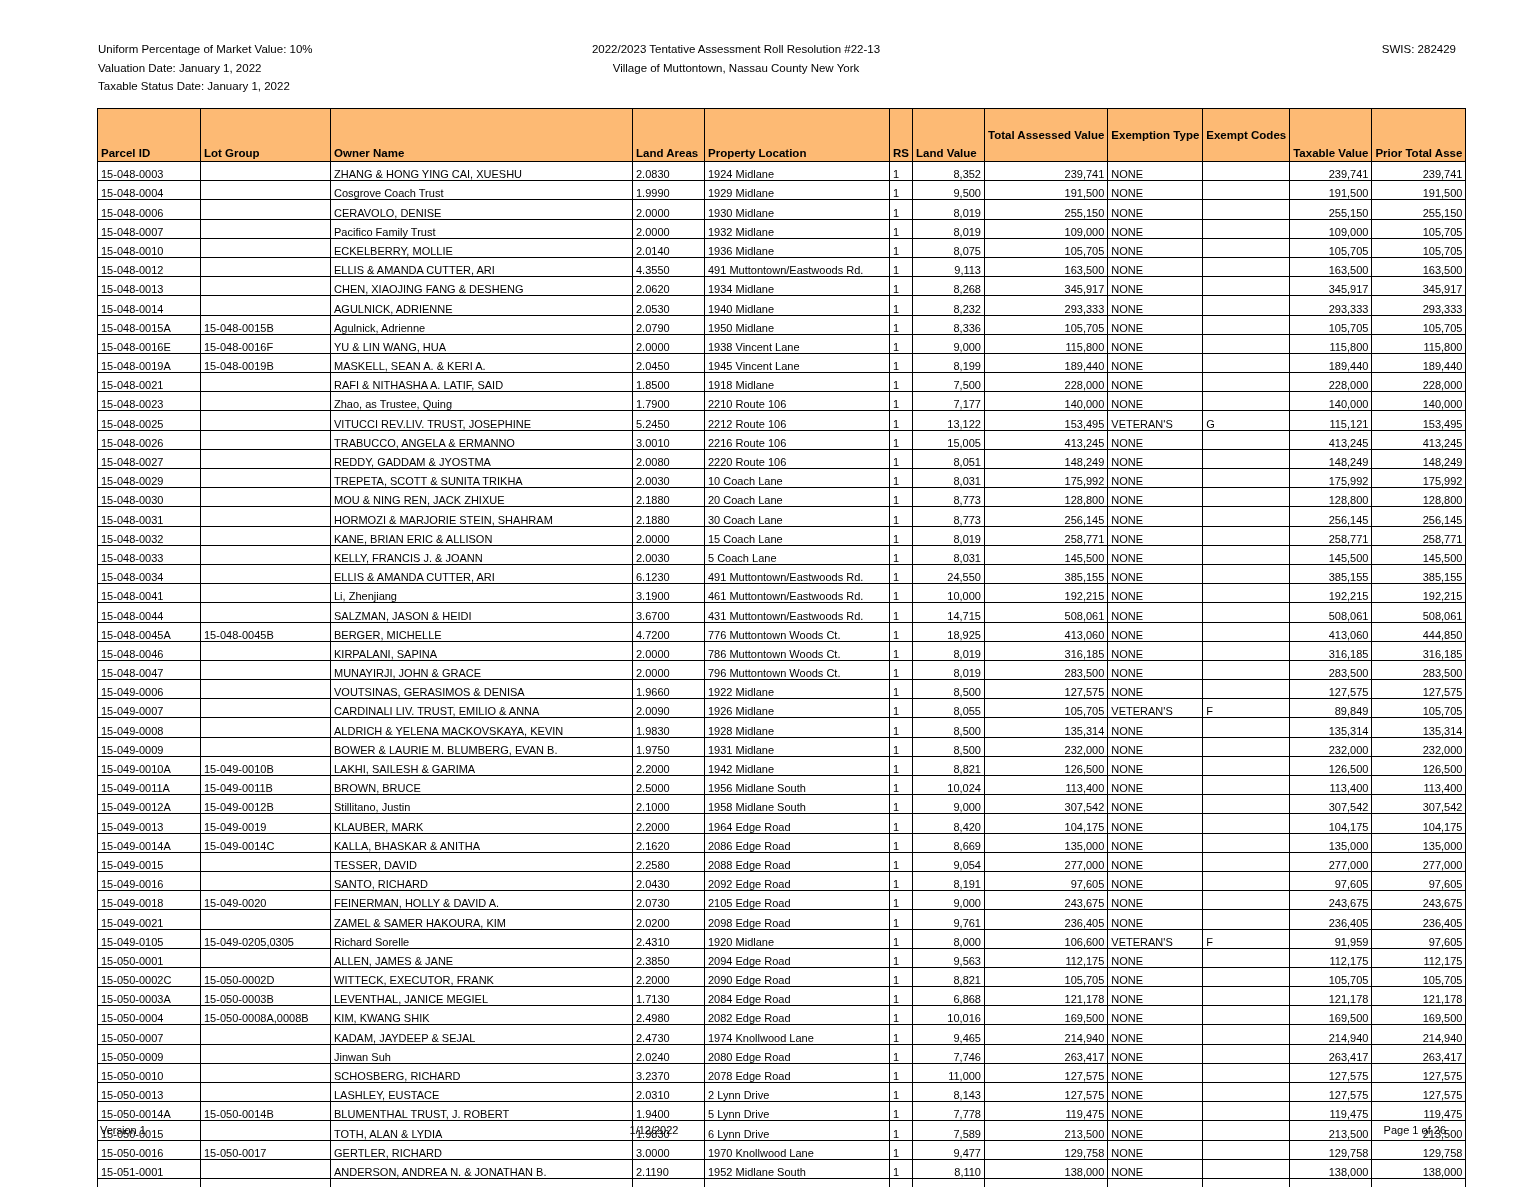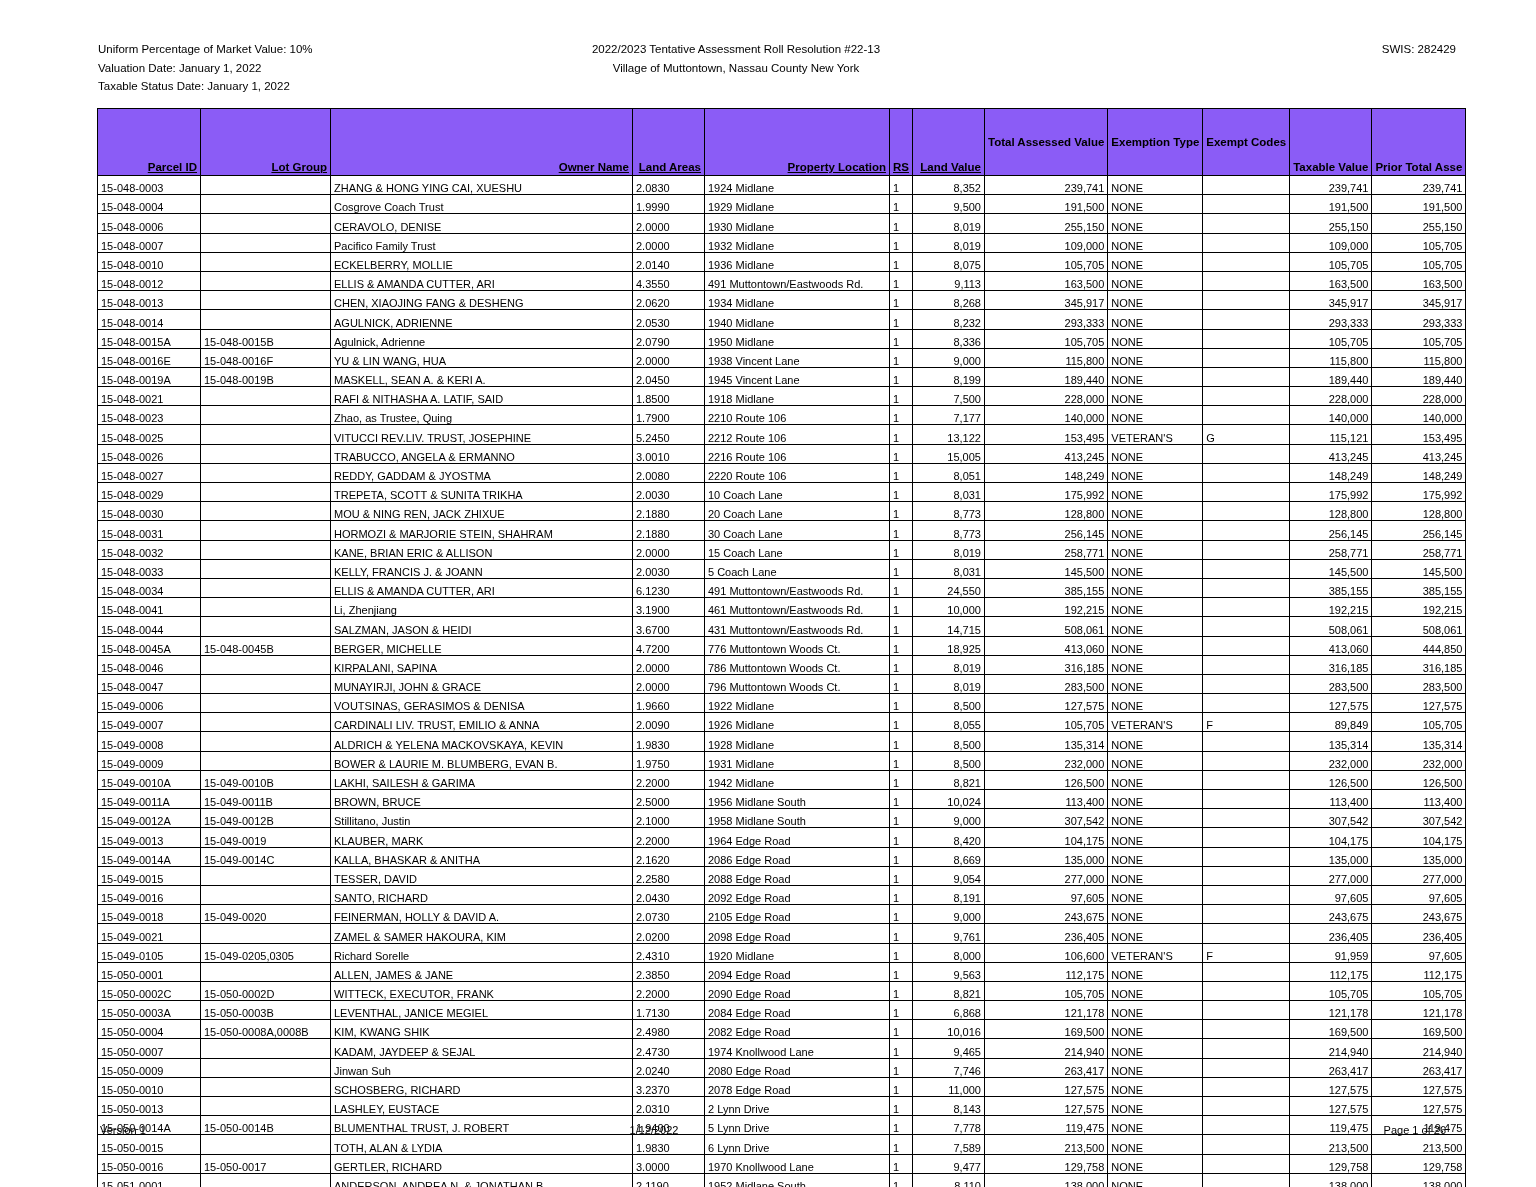--- a/index.html
+++ b/index.html
@@ -65,34 +65,34 @@
     border: 1px solid #000000;
     padding: 0 3px;
     font-weight: normal;
     overflow: hidden;
     white-space: nowrap;
     vertical-align: bottom;
     height: 19.2px;
     box-sizing: border-box;
   }
   .roll-table thead th {
-    background: #8b5cf6;
+    background: #fdba74;
     font-weight: bold;
     font-size: 11.5px;
-    height: 67px;
+    height: 53px;
     vertical-align: bottom;
     padding-bottom: 2px;
   }
   .roll-table thead th.ctr {
     text-align: center;
     vertical-align: middle;
     line-height: 15px;
     padding-bottom: 0;
   }
-  .roll-table thead th.lft { text-align: right; text-decoration: underline; }
+  .roll-table thead th.lft { text-align: left; }
   .roll-table thead th.rgt { text-align: left; }
 
   .roll-table tbody td { background: #ffffff; }
   td.num { text-align: right; }
   td.lft { text-align: left; }
 
   
   col.c-parcel   { width: 103px; }
   col.c-lotgrp   { width: 130px; }
   col.c-owner    { width: 302px; }

